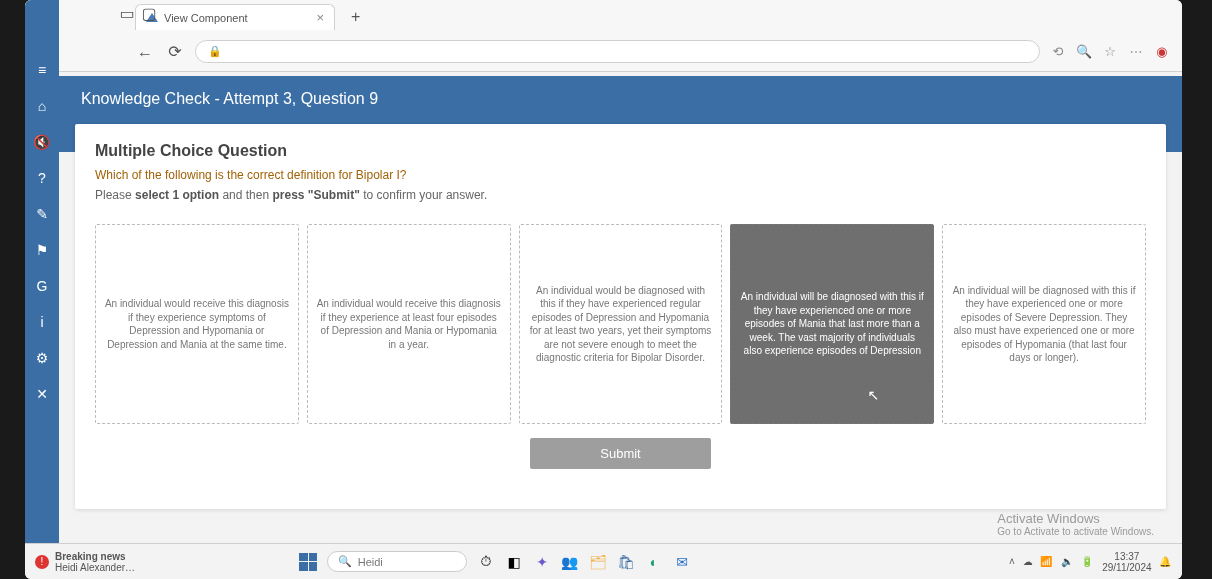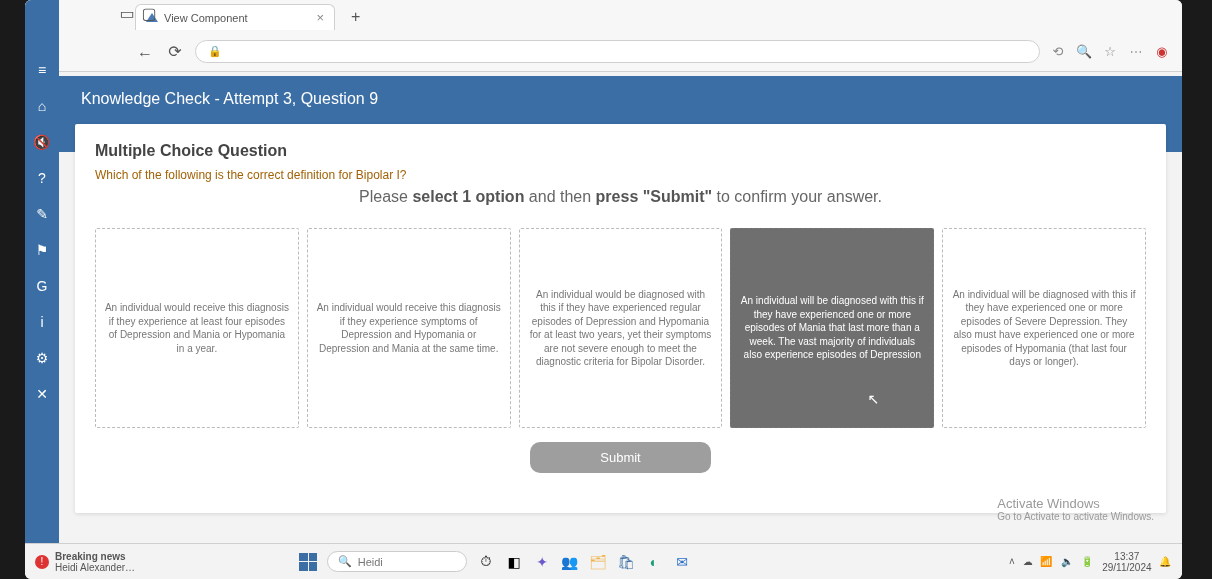--- a/index.html
+++ b/index.html
@@ -52,42 +52,42 @@
 
   
   .content-wrap { position: absolute; left: 34px; right: 0; top: 76px; bottom: 36px; overflow:hidden; }
   .banner { background: #3a6ea5; color: #fff; font-size: 16px; font-weight: 500; padding: 14px 22px 44px 22px; }
   .card {
     position: relative; margin: -28px 16px 0 16px; background: #fff; border-radius: 2px;
     box-shadow: 0 1px 4px rgba(0,0,0,.12); padding: 18px 20px 40px 20px; min-height: 340px;
   }
   .mc-title { color:#444; font-size:16px; font-weight:600; margin-bottom:8px;}
   .question-text { color:#a16207; font-size:12px; margin-bottom:6px;}
-  .instr { color:#666; font-size:16px;text-align:center; }
+  .instr { color:#666; font-size:12px; }
   .instr b { color:#555; }
 
   .options {
     display:flex; gap:8px; margin-top:22px; justify-content:space-between;
   }
   .opt {
     flex:1; border:1.5px dashed #bbb; border-radius:2px; padding:10px 8px;
     font-size:10px; color:#777; text-align:center; display:flex; align-items:center;
     justify-content:center; min-height:200px; line-height:1.35;
   }
   .opt.selected { background:#6f6f6f; color:#fff; border-color:#777;}
   .cursor { position:absolute; color:#fff; font-size:14px; pointer-events:none;}
 
   .submit-row { display:flex; justify-content:center; margin-top:14px;}
   .submit-btn {
     background:#9e9e9e; color:#fff; font-size:13px; padding:8px 70px; border:none;
-    border-radius:10px;
+    border-radius:2px;
   }
 
   .activate {
-    position:absolute; right:28px; bottom:57px; text-align:left; color:#9a9a9a;
+    position:absolute; right:28px; bottom:42px; text-align:left; color:#9a9a9a;
     font-size:13px; pointer-events:none;
   }
   .activate small{ font-size:10px; display:block;}
 
   
   .taskbar {
     position:absolute; left:0; right:0; bottom:0; height:36px; background:#f3f3f3;
     border-top:1px solid #d0d0d0; display:flex; align-items:center; padding:0 10px; gap:10px;
   }
   .news { display:flex; align-items:center; gap:6px; font-size:10px; color:#555;}
@@ -154,22 +154,22 @@
         <span>Knowledge Check - Attempt 3, Question 9</span>
       </div>
       <div class="card">
         <div class="mc-title">Multiple Choice Question</div>
         <div class="question-text">Which of the following is the correct definition for Bipolar I?</div>
         <div class="instr">
           <span>Please </span><b>select 1 option</b><span> and then </span><b>press "Submit"</b><span> to confirm your answer.</span>
         </div>
 
         <div class="options">
+          <div class="opt">An individual would receive this diagnosis if they experience symptoms of Depression and Hypomania or Depression and Mania at the same time.</div>
           <div class="opt">An individual would receive this diagnosis if they experience at least four episodes of Depression and Mania or Hypomania in a year.</div>
-          <div class="opt">An individual would receive this diagnosis if they experience symptoms of Depression and Hypomania or Depression and Mania at the same time.</div>
           <div class="opt">An individual would be diagnosed with this if they have experienced regular episodes of Depression and Hypomania for at least two years, yet their symptoms are not severe enough to meet the diagnostic criteria for Bipolar Disorder.</div>
           <div class="opt selected" style="position:relative;">
             <span>An individual will be diagnosed with this if they have experienced one or more episodes of Mania that last more than a week. The vast majority of individuals also experience episodes of Depression</span>
             <span class="cursor" style="position:absolute; bottom:18px; right:54px;">↖</span>
           </div>
           <div class="opt">An individual will be diagnosed with this if they have experienced one or more episodes of Severe Depression. They also must have experienced one or more episodes of Hypomania (that last four days or longer).</div>
         </div>
 
         <div class="submit-row">
           <button class="submit-btn">Submit</button>

